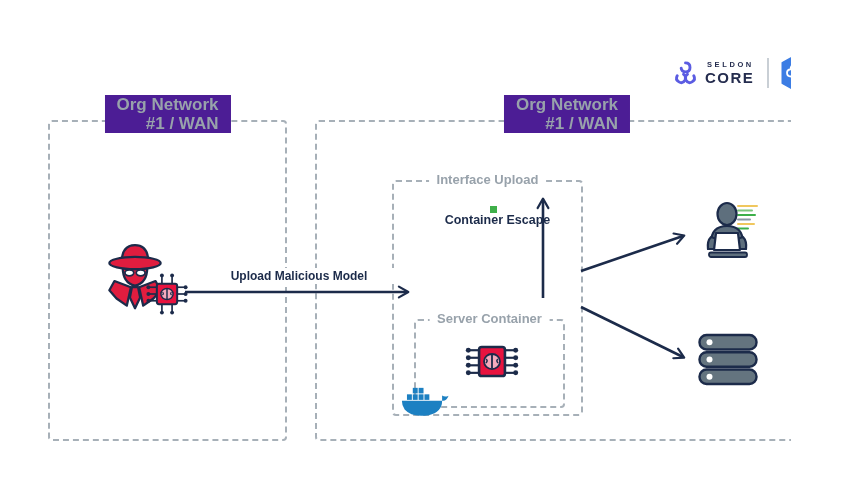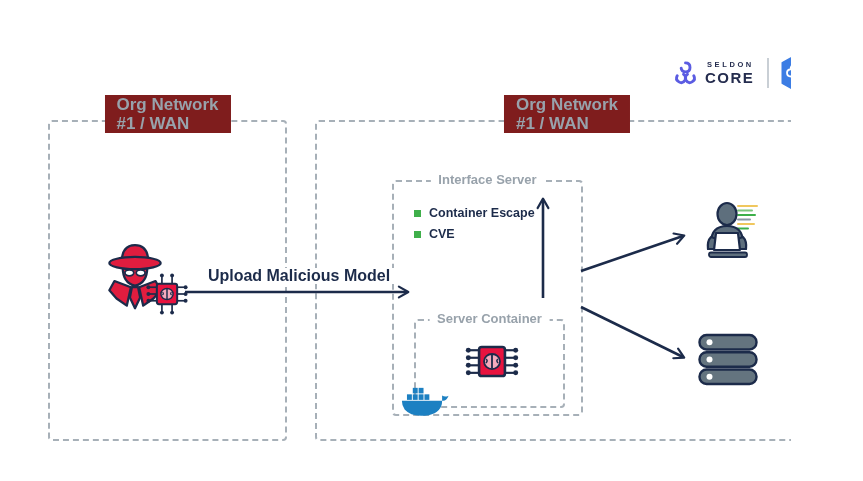--- a/index.html
+++ b/index.html
@@ -4,41 +4,41 @@
 <style>
   html,body{margin:0;padding:0;background:#fff;}
   body{font-family:"Liberation Sans","DejaVu Sans",sans-serif;}
   #canvas{position:relative;width:791px;height:481px;background:#fff;overflow:hidden;}
 
   
   .net-box{position:absolute;border:2px dashed #a7b0b8;border-radius:4px;}
   #net-left{left:48px;top:120px;width:235px;height:317px;}
   #net-right{left:315px;top:120px;width:500px;height:317px;}
   .net-title{position:absolute;top:-27px;left:50%;transform:translateX(-50%);
-    background:#7f1d1d;padding:0 12px;text-align:left;color:#98a2ab;
+    background:#4c1d95;padding:0 12px;text-align:right;color:#98a2ab;
     font-weight:bold;font-size:17px;line-height:19px;white-space:nowrap;}
 
   
   .inner-box{position:absolute;border:2px dashed #a7b0b8;border-radius:4px;}
   #interface-server{left:75px;top:58px;width:187px;height:232px;}
   #serving-container{left:20px;top:137px;width:147px;height:85px;}
   .inner-title{position:absolute;top:-9px;left:50%;transform:translateX(-50%);
     background:#fff;padding:0 8px;color:#98a2ab;font-weight:bold;font-size:13px;
     line-height:14px;white-space:nowrap;}
 
   
   .exploit-list{list-style:none;margin:0;padding:24px 0 0 20px;}
   .exploit-list li{display:flex;align-items:center;margin-bottom:7px;
-    color:#1c2b4a;font-weight:bold;font-size:12.5px;}
+    color:#1c2b4a;font-weight:bold;font-size:12.5px;flex-direction:column;}
   .bullet-sq{display:inline-block;width:7px;height:7px;background:#3faf4a;
     margin-right:8px;flex:0 0 auto;}
 
   
   #upload-label{position:absolute;left:199px;top:268px;width:200px;text-align:center;
-    color:#1c2b4a;font-weight:bold;font-size:16px;background:#fff;line-height:16px;}
+    color:#1c2b4a;font-weight:bold;font-size:12px;background:#fff;line-height:16px;}
 
   
   #logo-bar{position:absolute;left:672px;top:52px;height:42px;display:flex;align-items:center;}
   #seldon-word{margin-left:6px;color:#242c4e;line-height:1;}
   #seldon-brand{font-size:7.5px;font-weight:bold;letter-spacing:2.6px;display:block;margin:0 0 1px 2px;}
   #seldon-product{font-size:15px;font-weight:bold;letter-spacing:1.5px;display:block;}
   #logo-divider{width:2px;height:30px;background:#c9cfd5;margin:0 11px 0 13px;}
 
   
   .abs{position:absolute;}
@@ -127,29 +127,25 @@
     </svg>
   </div>
 
   <div id="net-right" class="net-box">
     <div class="net-title">
       <span>Org Network</span><br>
       <span>#1 / WAN</span>
     </div>
 
     <div id="interface-server" class="inner-box">
-      <div class="inner-title">Interface Server</div>
+      <div class="inner-title">Interface Upload</div>
       <ul class="exploit-list">
         <li>
             <span class="bullet-sq"></span>
             <span>Container Escape</span>
-          </li>
-        <li>
-            <span class="bullet-sq"></span>
-            <span>CVE</span>
           </li>
       </ul>
 
       <div id="serving-container" class="inner-box">
         <div class="inner-title">Server Container</div>
 
         <svg class="abs" style="left:48px;top:12px;" width="56" height="56" viewBox="0 0 52 52">
           <g stroke="#1c2b4a" stroke-width="2">
             <g>
               <line x1="4" y1="16" x2="14" y2="16"></line>

